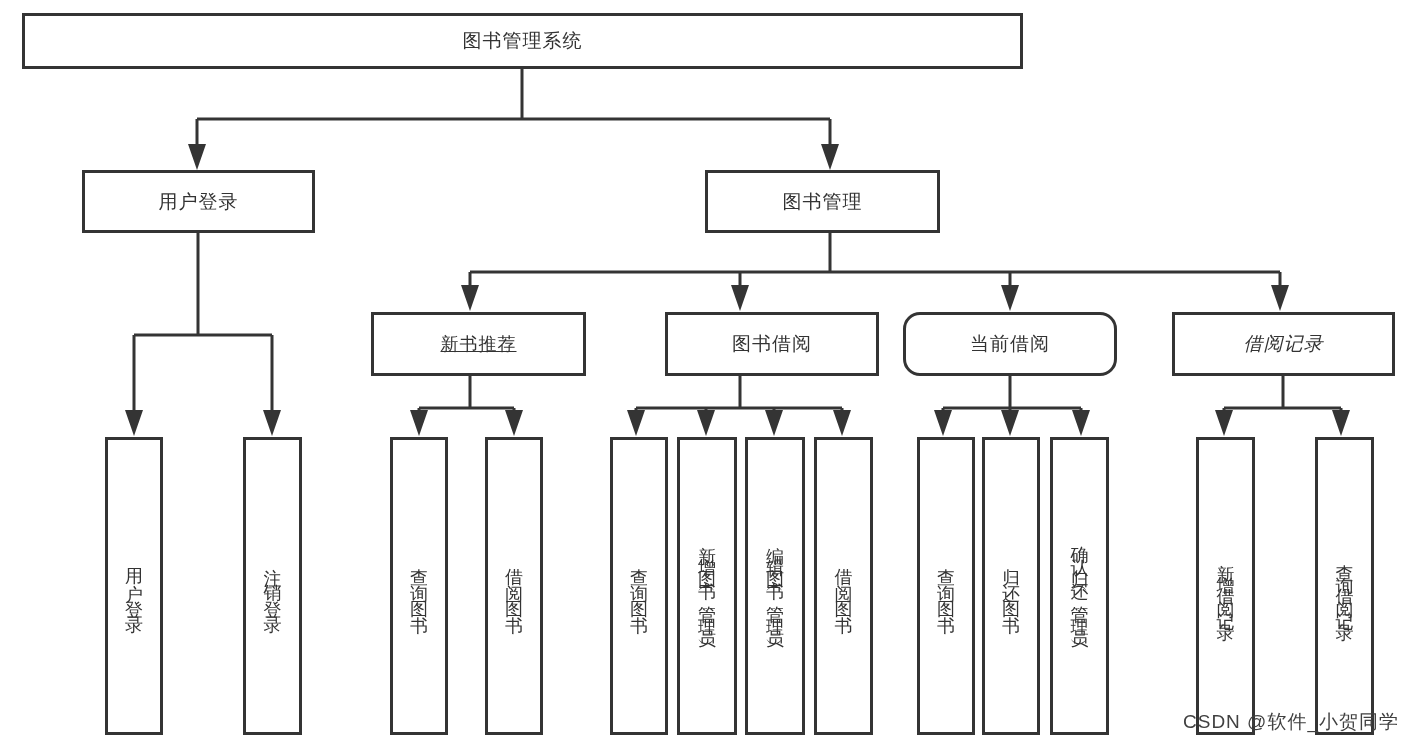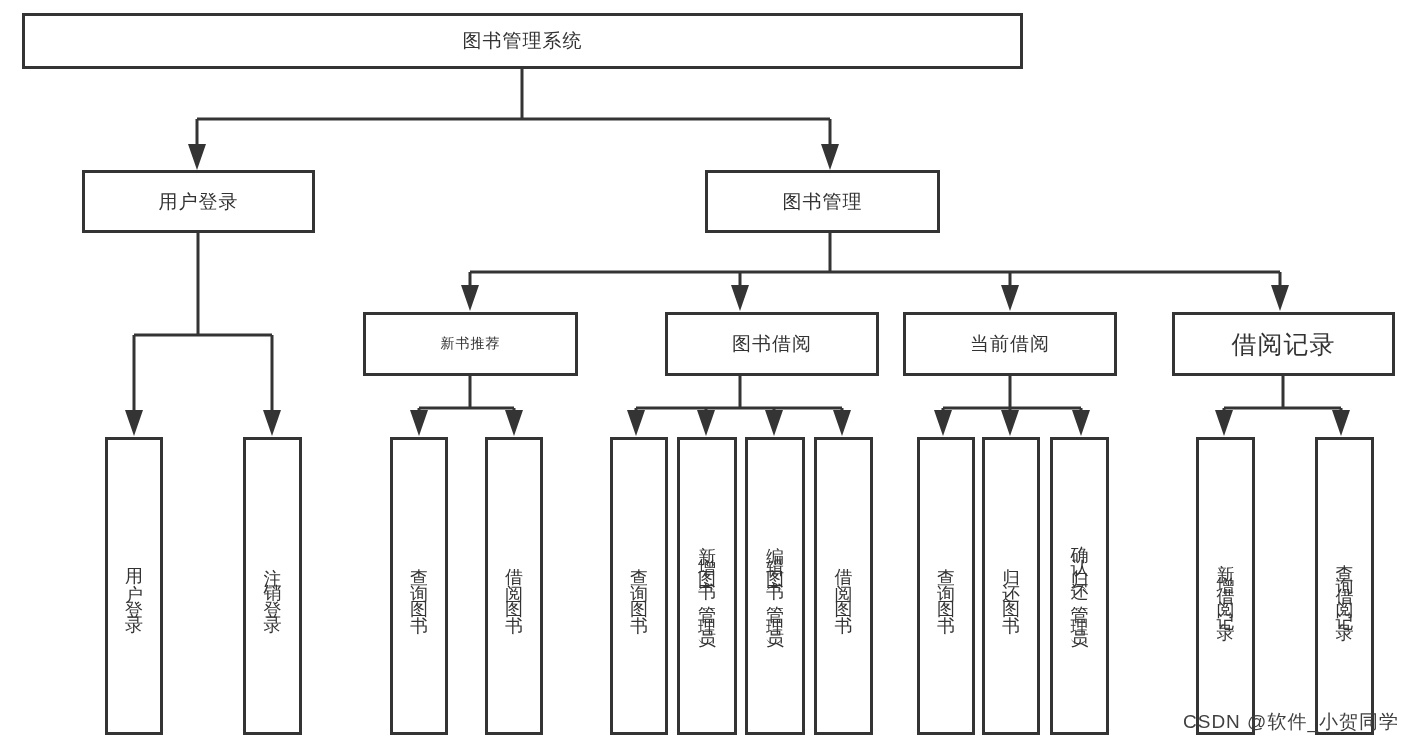--- a/index.html
+++ b/index.html
@@ -99,24 +99,24 @@
     <path d="M1283 376 V408 M1224 408 H1341 M1224 408 V414 M1341 408 V414"></path>
     <polygon points="1215,410 1233,410 1224,436"></polygon>
     <polygon points="1332,410 1350,410 1341,436"></polygon>
   </svg>
 
   <div class="box" style="left:22px; top:13px; width:1001px; height:56px; font-size:19px;">图书管理系统</div>
 
   <div class="box" style="left:82px; top:170px; width:233px; height:63px; font-size:19px;">用户登录</div>
   <div class="box" style="left:705px; top:170px; width:235px; height:63px; font-size:19px;">图书管理</div>
 
-  <div class="box" style="left:363px; top:312px; width:215px; height:64px; font-size:14px;">新书推荐</div>
+  <div class="box" style="left:371px; top:312px; width:215px; height:64px; font-size:18px;text-decoration:underline;">新书推荐</div>
   <div class="box" style="left:665px; top:312px; width:214px; height:64px; font-size:19px;">图书借阅</div>
-  <div class="box" style="left:903px; top:312px; width:214px; height:64px; font-size:19px;">当前借阅</div>
-  <div class="box" style="left:1172px; top:312px; width:223px; height:64px; font-size:25px;">借阅记录</div>
+  <div class="box" style="left:903px; top:312px; width:214px; height:64px; font-size:19px;border-radius:17px;">当前借阅</div>
+  <div class="box" style="left:1172px; top:312px; width:223px; height:64px; font-size:19px;font-style:italic;">借阅记录</div>
 
   <div class="box leaf" style="left:105px; top:437px; width:58px; height:298px; letter-spacing:16px;">用户登录</div>
   <div class="box leaf" style="left:243px; top:437px; width:59px; height:298px; letter-spacing:16px;">注销登录</div>
 
   <div class="box leaf" style="left:390px; top:437px; width:58px; height:298px; letter-spacing:16px;">查询图书</div>
   <div class="box leaf" style="left:485px; top:437px; width:58px; height:298px; letter-spacing:16px;">借阅图书</div>
 
   <div class="box leaf" style="left:610px; top:437px; width:58px; height:298px; letter-spacing:16px;">查询图书</div>
   <div class="box leaf" style="left:677px; top:437px; width:60px; height:298px;">新增图书（管理员）</div>
   <div class="box leaf" style="left:745px; top:437px; width:60px; height:298px;">编辑图书（管理员）</div>

